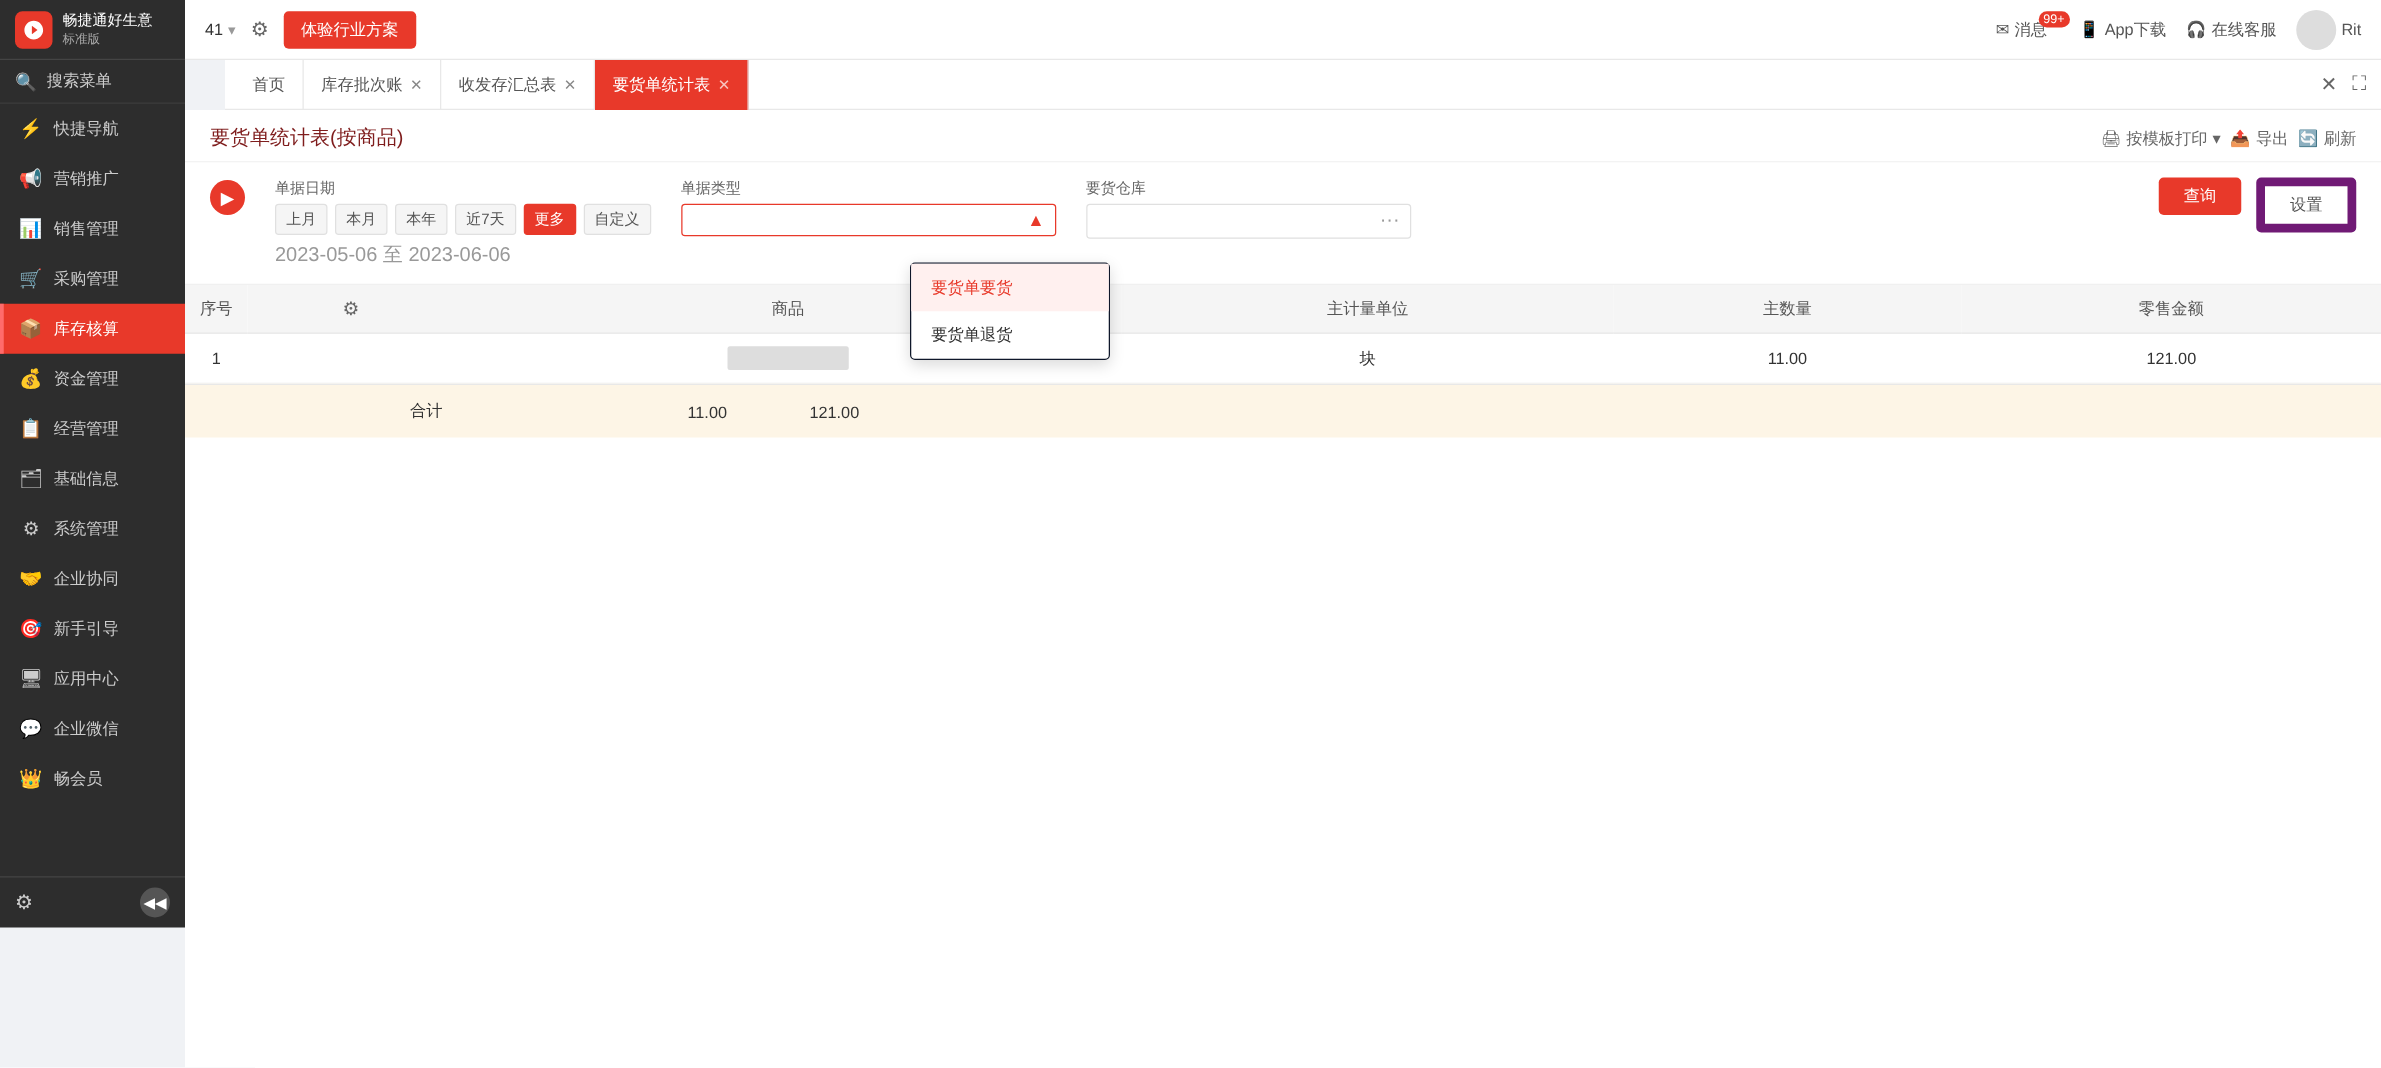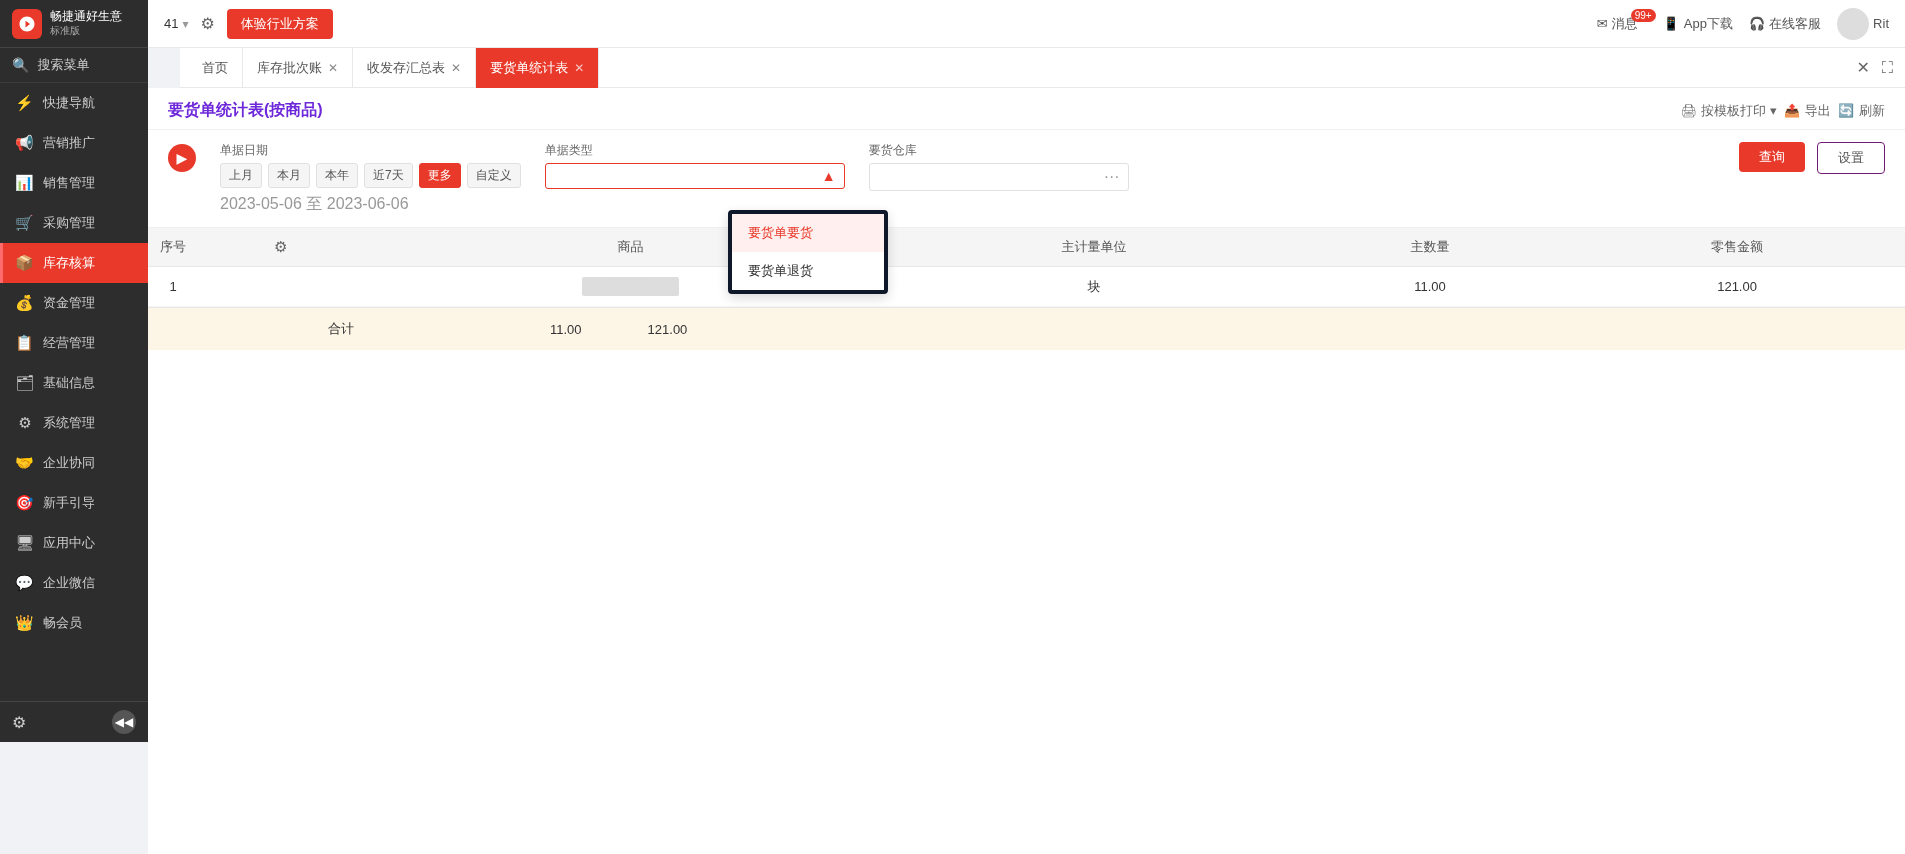--- a/index.html
+++ b/index.html
@@ -152,21 +152,21 @@
     .page-content { flex: 1; overflow: auto; background: #fff; padding: 0; }
 
     
     .page-header {
       padding: 12px 20px 8px;
       display: flex;
       align-items: center;
       justify-content: space-between;
       border-bottom: 1px solid #f0f0f0;
     }
-    .page-title { font-size: 16px; font-weight: 700; color: #6d28d9; }
+    .page-title { font-size: 16px; font-weight: 400; color: #7f1d1d; }
 
     .page-actions { display: flex; align-items: center; gap: 8px; }
     .page-action-btn { display: flex; align-items: center; gap: 4px; color: #666; font-size: 13px; cursor: pointer; }
 
     
     .filter-bar {
       padding: 12px 20px;
       background: #fff;
       border-bottom: 1px solid #f0f0f0;
       display: flex;
@@ -224,21 +224,21 @@
       color: #333;
     }
     .filter-dropdown-arrow { color: #e8392a; cursor: pointer; font-size: 14px; }
 
     
     .dropdown-overlay {
       position: absolute;
       top: 80px;
       left: 580px;
       background: #fff;
-      border: 4px solid #0f172a;
+      border: 1px solid #0f172a;
       border-radius: 4px;
       box-shadow: 0 4px 12px rgba(0,0,0,0.15);
       z-index: 100;
       min-width: 160px;
     }
     .dropdown-item {
       padding: 10px 16px;
       font-size: 13px;
       color: #333;
       cursor: pointer;
@@ -262,21 +262,21 @@
       border: none;
       padding: 6px 20px;
       border-radius: 4px;
       font-size: 13px;
       cursor: pointer;
       font-weight: 500;
     }
     .btn-settings {
       background: #fff;
       color: #555;
-      border: 1px solid #701a75;
+      border: 7px solid #701a75;
       padding: 6px 20px;
       border-radius: 4px;
       font-size: 13px;
       cursor: pointer;
     }
 
     
     .table-container { padding: 0 0 0 0; flex: 1; }
     table { width: 100%; border-collapse: collapse; font-size: 13px; }
     thead tr { background: #f5f5f5; }

